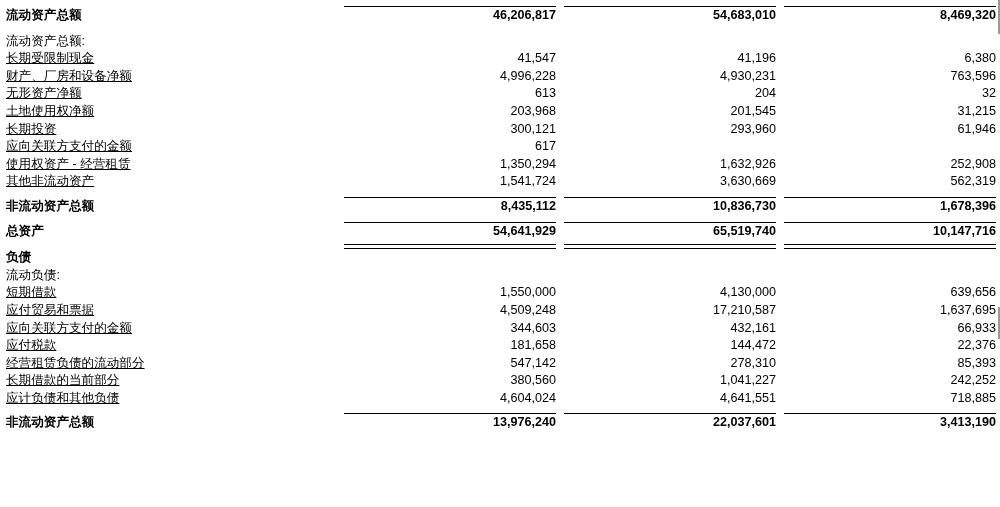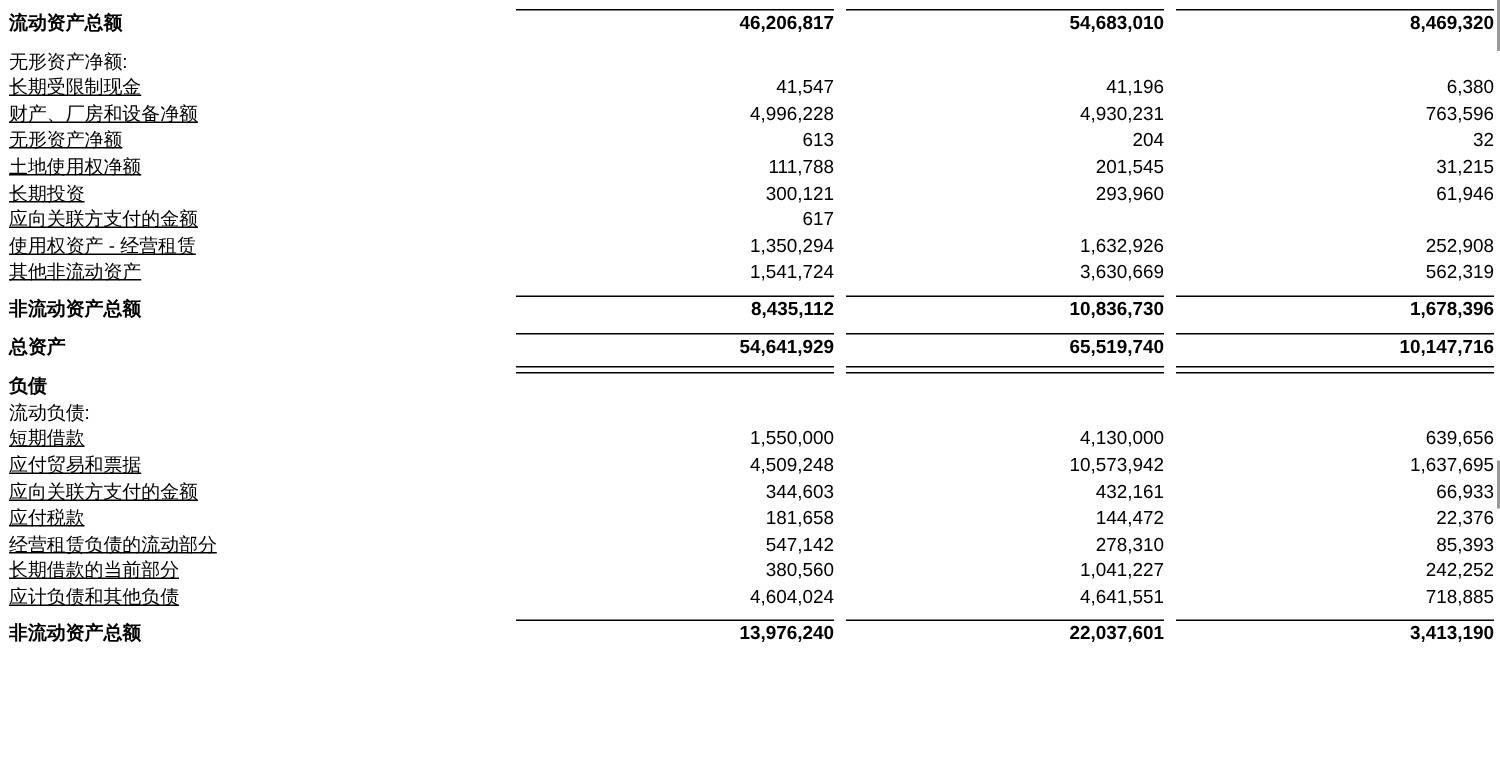--- a/index.html
+++ b/index.html
@@ -100,21 +100,21 @@
           <td class="num bold">54,683,010</td>
           <td class="num bold">8,469,320</td>
         </tr>
         <tr class="spacer">
           <td></td>
           <td></td>
           <td></td>
           <td></td>
         </tr>
         <tr>
-          <td class="label indent0">无形资产净额:</td>
+          <td class="label indent0">流动资产总额:</td>
           <td class="num"></td>
           <td class="num"></td>
           <td class="num"></td>
         </tr>
         <tr>
           <td class="label indent1">长期受限制现金</td>
           <td class="num">41,547</td>
           <td class="num">41,196</td>
           <td class="num">6,380</td>
         </tr>
@@ -125,21 +125,21 @@
           <td class="num">763,596</td>
         </tr>
         <tr>
           <td class="label indent1">无形资产净额</td>
           <td class="num">613</td>
           <td class="num">204</td>
           <td class="num">32</td>
         </tr>
         <tr>
           <td class="label indent1">土地使用权净额</td>
-          <td class="num">111,788</td>
+          <td class="num">203,968</td>
           <td class="num">201,545</td>
           <td class="num">31,215</td>
         </tr>
         <tr>
           <td class="label indent1">长期投资</td>
           <td class="num">300,121</td>
           <td class="num">293,960</td>
           <td class="num">61,946</td>
         </tr>
         <tr>
@@ -222,21 +222,21 @@
         </tr>
         <tr>
           <td class="label indent1">短期借款</td>
           <td class="num">1,550,000</td>
           <td class="num">4,130,000</td>
           <td class="num">639,656</td>
         </tr>
         <tr>
           <td class="label indent1">应付贸易和票据</td>
           <td class="num">4,509,248</td>
-          <td class="num">10,573,942</td>
+          <td class="num">17,210,587</td>
           <td class="num">1,637,695</td>
         </tr>
         <tr>
           <td class="label indent1">应向关联方支付的金额</td>
           <td class="num">344,603</td>
           <td class="num">432,161</td>
           <td class="num">66,933</td>
         </tr>
         <tr>
           <td class="label indent1">应付税款</td>

